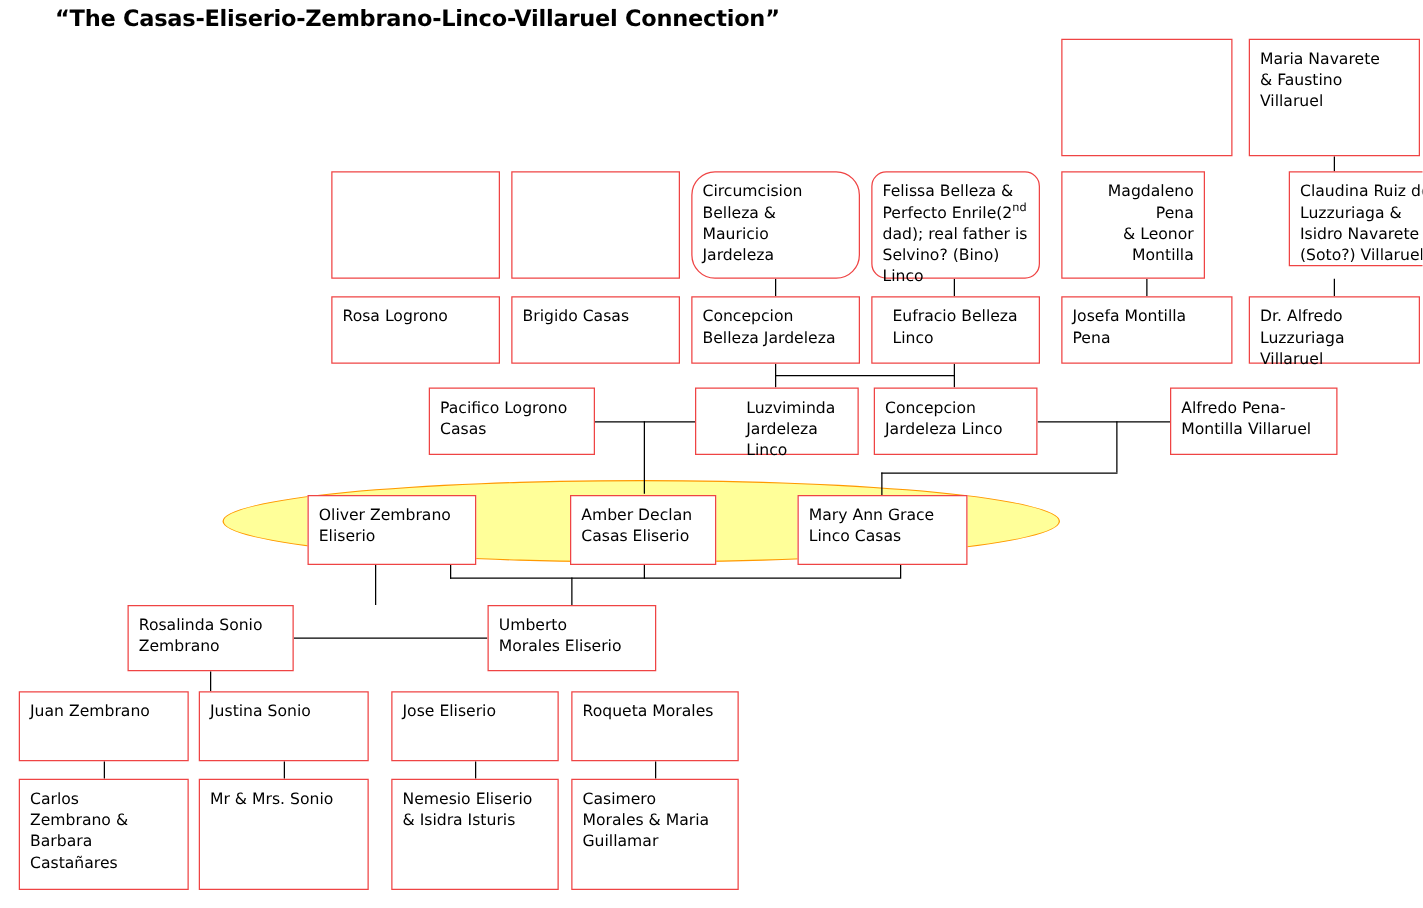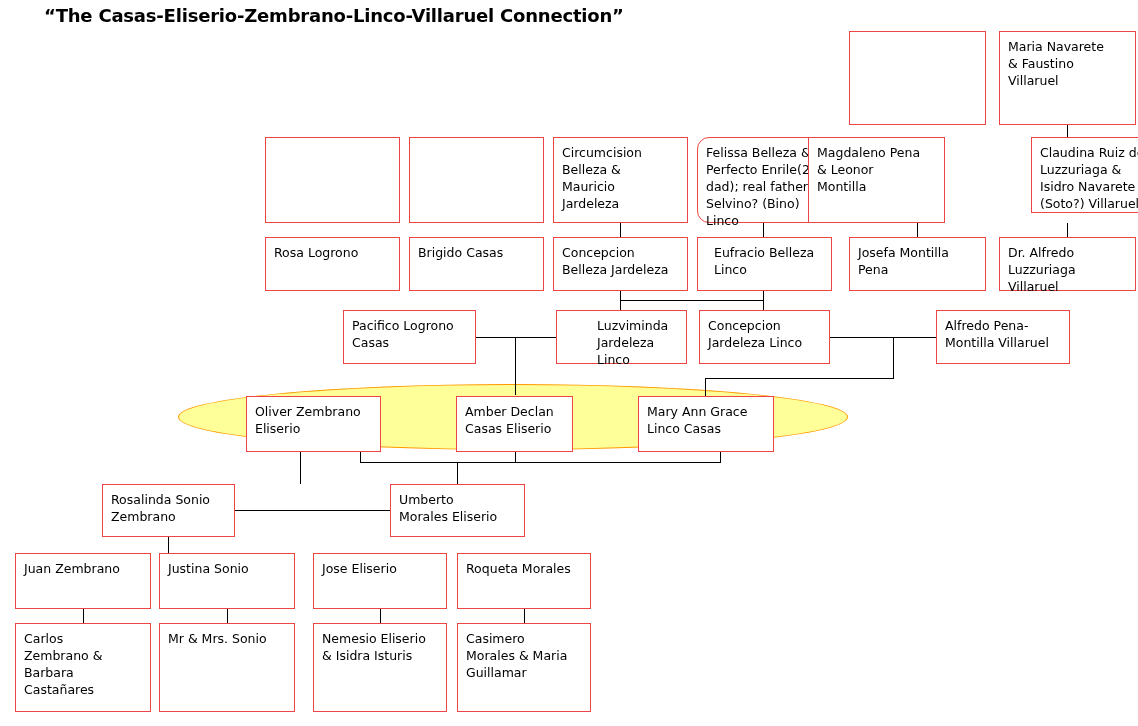--- a/index.html
+++ b/index.html
@@ -115,30 +115,30 @@
 
   <div class="line v" style="left:524px; top:609px; height:14px;"></div>
 
   <div class="node empty" style="left:849px; top:31px; width:137px; height:94px;"></div>
   <div class="node" style="left:999px; top:31px; width:137px; height:94px;">Maria Navarete
 &amp; Faustino
 Villaruel</div>
 
   <div class="node empty" style="left:265px; top:137px; width:135px; height:86px;"></div>
   <div class="node empty" style="left:409px; top:137px; width:135px; height:86px;"></div>
-  <div class="node" style="left:553px; top:137px; width:135px; height:86px;">Circumcision
+  <div class="node" style="left:553px; top:137px; width:135px; height:86px;border-radius:19px;">Circumcision
 Belleza &amp;
 Mauricio
 Jardeleza</div>
   <div class="node" style="left:697px; top:137px; width:135px; height:86px;border-radius:12px;"><span>Felissa Belleza &amp;
 Perfecto Enrile(2</span><sup>nd</sup><span>
 dad); real father is
 Selvino? (Bino)
 Linco</span></div>
-  <div class="node" style="left:808px; top:137px; width:137px; height:86px;">Magdaleno Pena
+  <div class="node" style="left:849px; top:137px; width:115px; height:86px;text-align:right;">Magdaleno Pena
 &amp; Leonor
 Montilla</div>
   <div class="node" style="left:999px; top:137px; width:137px; height:76px;margin-left:32px;">Claudina Ruiz de
 Luzzuriaga &amp;
 Isidro Navarete
 (Soto?) Villaruel</div>
 
   <div class="node" style="left:265px; top:237px; width:135px; height:54px;">Rosa Logrono</div>
   <div class="node" style="left:409px; top:237px; width:135px; height:54px;">Brigido Casas</div>
   <div class="node" style="left:553px; top:237px; width:135px; height:54px;">Concepcion

